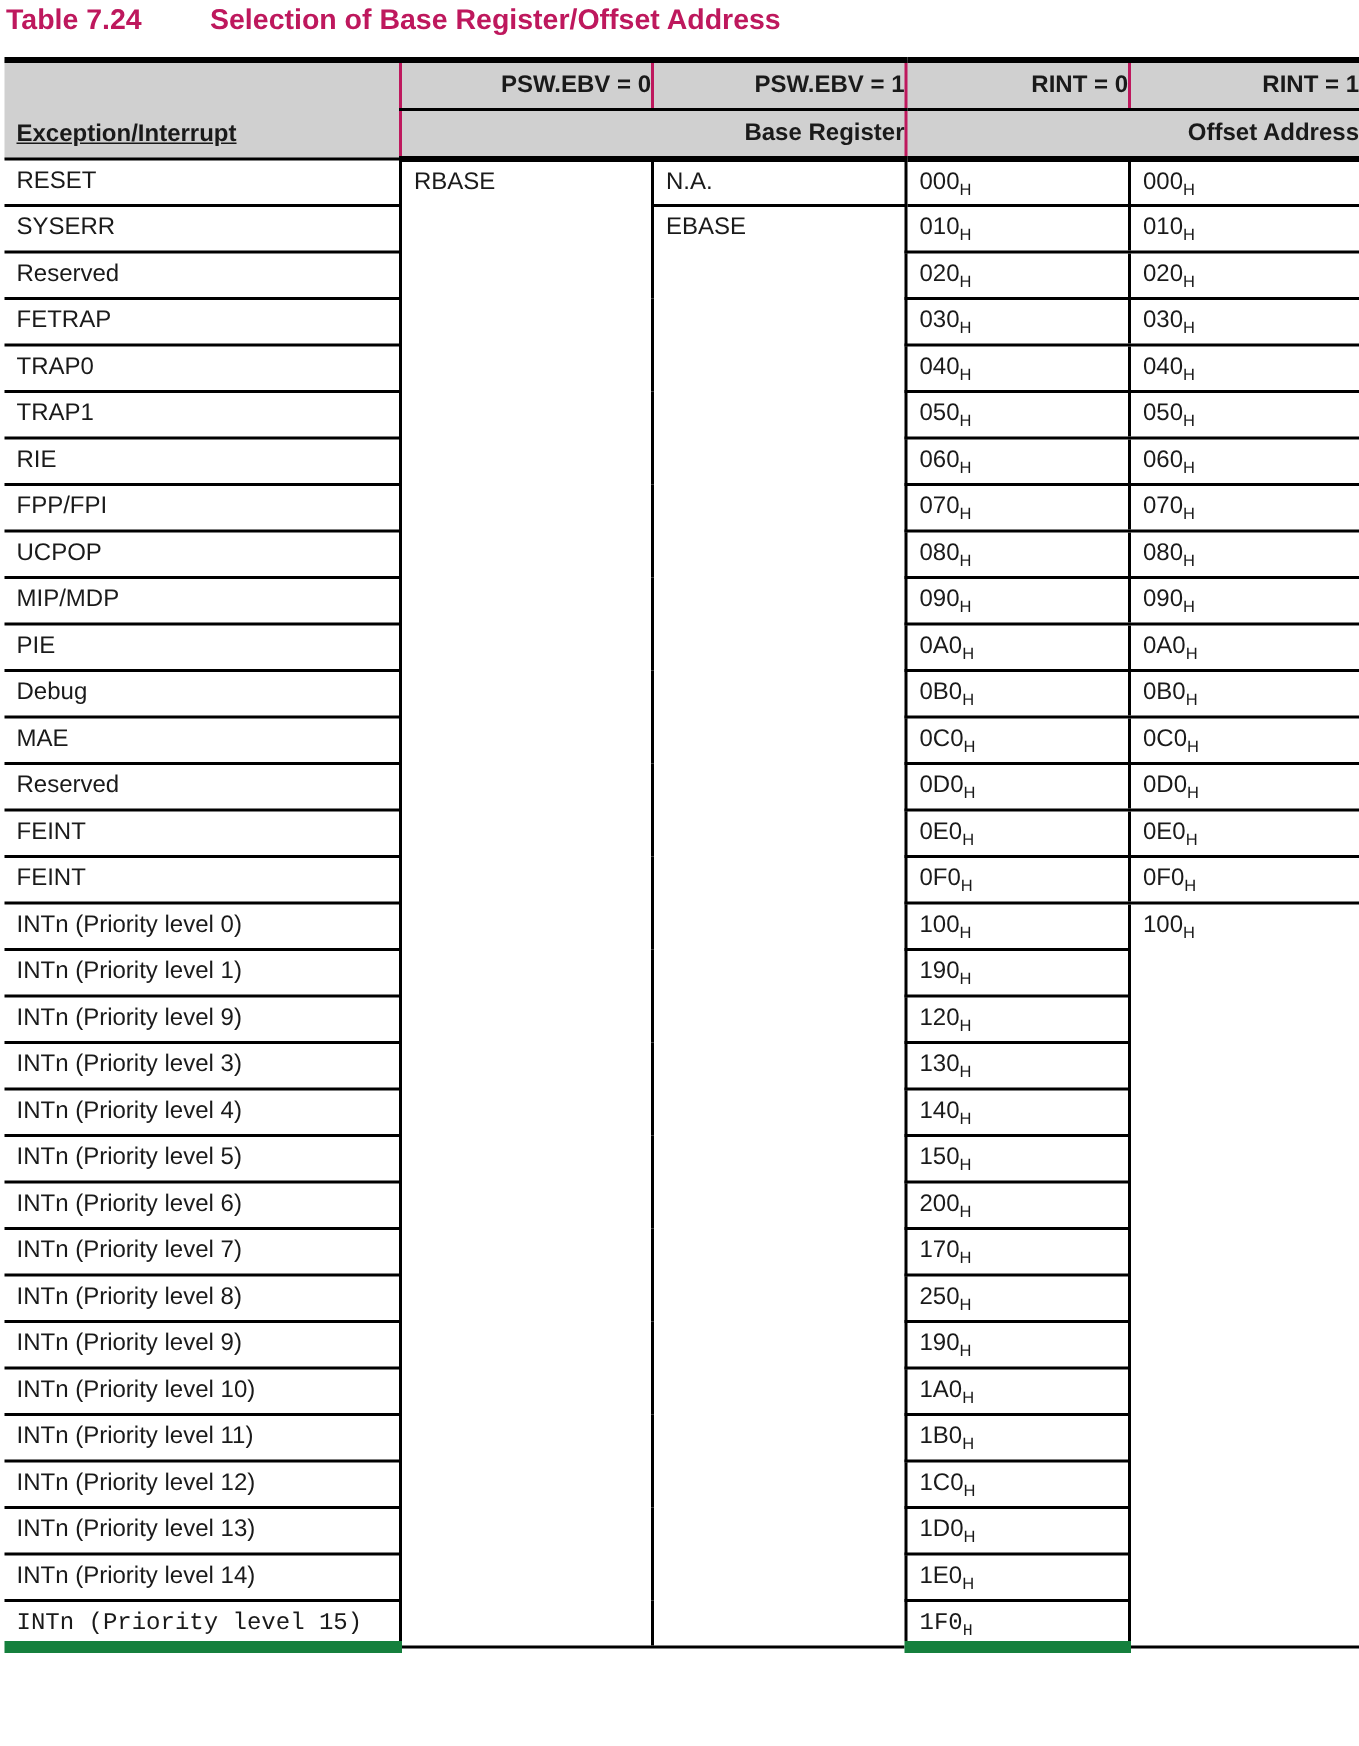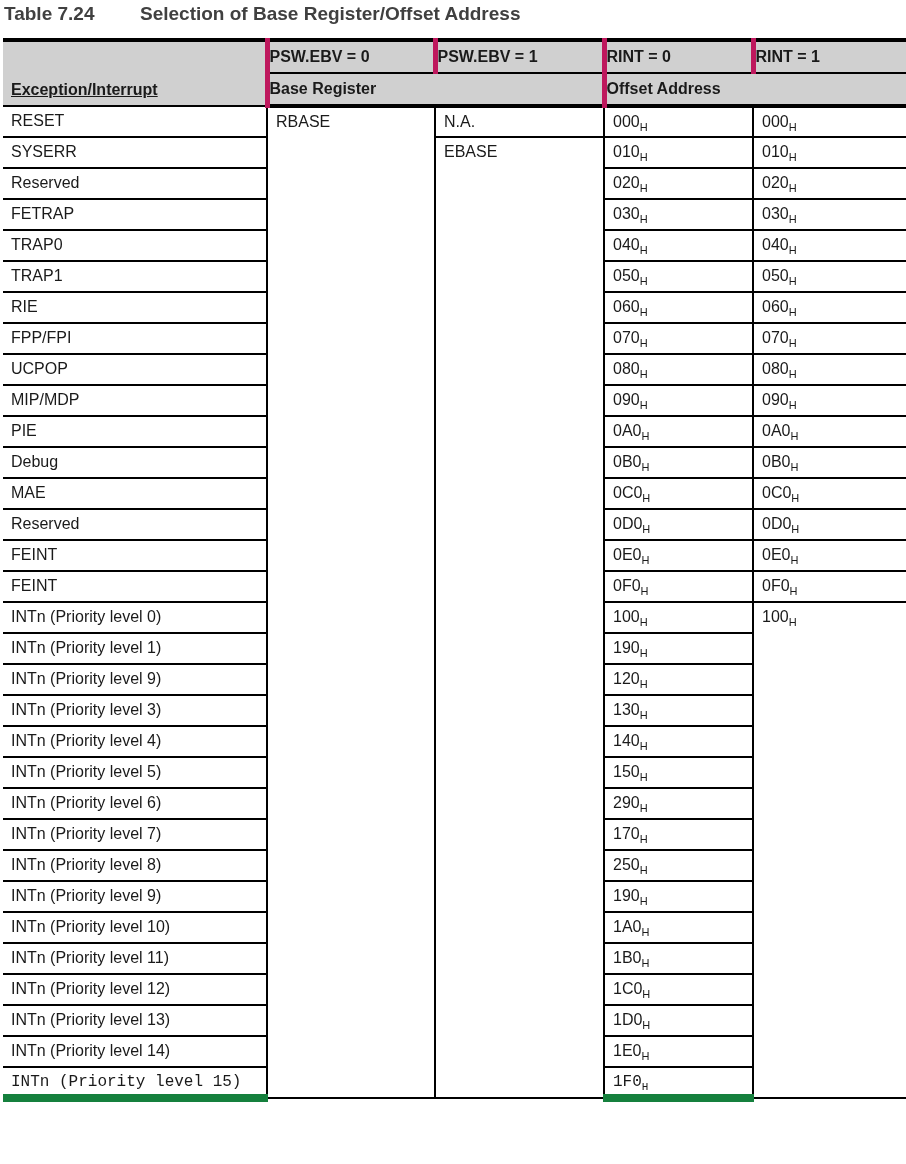--- a/index.html
+++ b/index.html
@@ -1,22 +1,22 @@
 <!DOCTYPE html>
 <html><head>
 <meta charset="utf-8">
 <style>
   html, body { margin: 0; padding: 0; background: #ffffff; }
   body { width: 906px; height: 1164px; position: relative; overflow: hidden;
          font-family: "Liberation Sans", sans-serif; color: #1a1a1a; }
-  .caption { position: absolute; left: 4px; top: 3px; font-size: 19px; font-weight: bold; color: #404040; white-space: nowrap; }
+  .caption { position: absolute; left: 4px; top: 3px; font-size: 19px; font-weight: bold; color: #be185d; white-space: nowrap; }
   .caption .num { display: inline-block; width: 136px; }
   table { position: absolute; left: 3px; top: 38px; border-collapse: collapse; table-layout: fixed; width: 903px; }
   col.c0 { width: 264px; } col.c1 { width: 168px; } col.c2 { width: 169px; } col.c3 { width: 149px; } col.c4 { width: 153px; }
-  th { background: #d0d0d0; font-weight: bold; font-size: 16px; height: 30px; padding: 0; text-align: left; border-left: 5px solid #be185d; border-bottom: 2px solid #000; }
+  th { background: #d0d0d0; font-weight: bold; font-size: 16px; height: 30px; padding: 0; text-align: right; border-left: 2px solid #be185d; border-bottom: 2px solid #000; }
   th.first { text-align: left; padding-left: 8px; vertical-align: bottom; padding-bottom: 6px; border-left: none; text-decoration: underline; }
   thead tr:first-child th { border-top: 4px solid #000; }
   thead tr:last-child th { border-bottom: 4px solid #000; }
   td { font-size: 16px; height: 31px; padding: 0 0 0 8px; vertical-align: top; padding-top: 5px; box-sizing: border-box; border-left: 2px solid #000; border-bottom: 2px solid #000; }
   td.c-exc { border-left: none; margin-top: 37px; }
   tbody tr:last-child td { border-bottom: 8px solid #15803d; font-family: Liberation Mono, monospace; }
   sub { font-size: 11px; vertical-align: -4px; }
 </style>
 </head>
 <body>
@@ -148,21 +148,21 @@
       <tr>
         <td class="c-exc">INTn (Priority level 4)</td>
         <td><span>140</span><sub>H</sub></td>
       </tr>
       <tr>
         <td class="c-exc">INTn (Priority level 5)</td>
         <td><span>150</span><sub>H</sub></td>
       </tr>
       <tr>
         <td class="c-exc">INTn (Priority level 6)</td>
-        <td><span>290</span><sub>H</sub></td>
+        <td><span>200</span><sub>H</sub></td>
       </tr>
       <tr>
         <td class="c-exc">INTn (Priority level 7)</td>
         <td><span>170</span><sub>H</sub></td>
       </tr>
       <tr>
         <td class="c-exc">INTn (Priority level 8)</td>
         <td><span>250</span><sub>H</sub></td>
       </tr>
       <tr>

